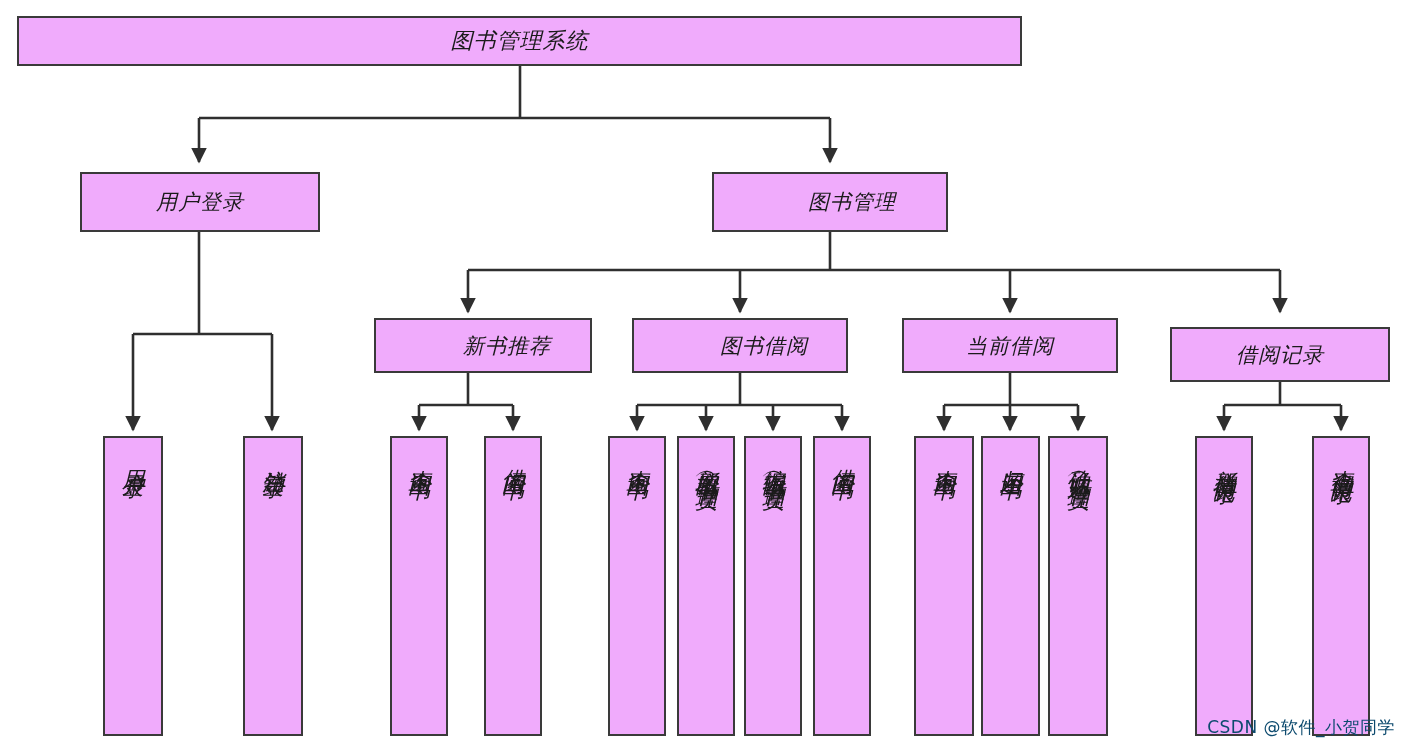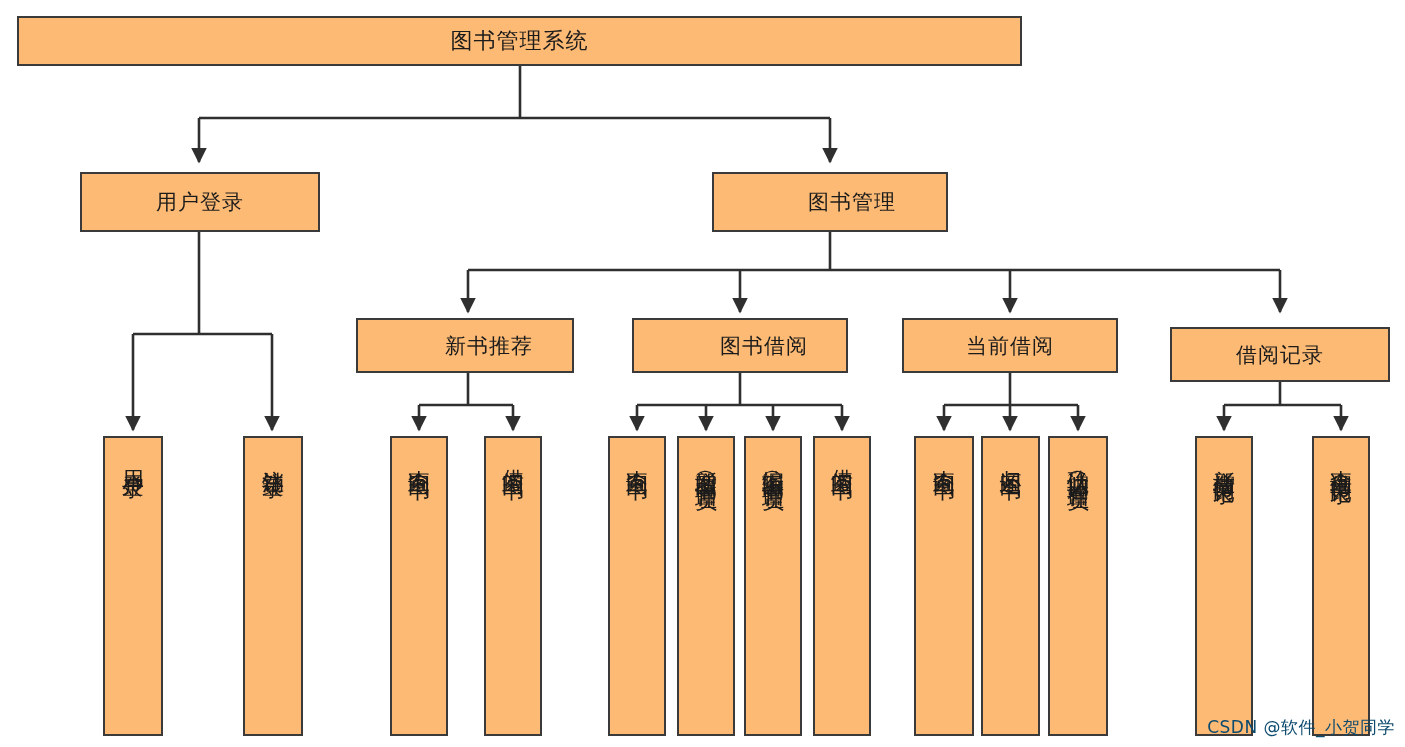--- a/index.html
+++ b/index.html
@@ -22,27 +22,28 @@
     position: absolute;
     left: 0;
     top: 0;
     width: 1405px;
     height: 747px;
     pointer-events: none;
   }
   .node {
     position: absolute;
     box-sizing: border-box;
-    background: #fdba74;
+    background: #f0abfc;
     border: 2px solid #3a3a3a;
     display: flex;
     align-items: center;
     justify-content: center;
     color: #1b1b1b;
     z-index: 2;
+    font-style: italic;
   }
   .node .label {
     display: block;
     text-align: center;
     line-height: 1.12;
     letter-spacing: 0.5px;
     white-space: pre-line;
   }
   
   .node.horiz .label {
@@ -138,21 +139,21 @@
   </div>
 
   <div class="node horiz" style="left:80px; top:172px; width:240px; height:60px;">
     <span class="label">用户登录</span>
   </div>
 
   <div class="node horiz" style="left:712px; top:172px; width:236px; height:60px;padding-left:44px;">
     <span class="label">图书管理</span>
   </div>
 
-  <div class="node horiz" style="left:356px; top:318px; width:218px; height:55px;padding-left:48px;">
+  <div class="node horiz" style="left:374px; top:318px; width:218px; height:55px;padding-left:48px;">
     <span class="label">新书推荐</span>
   </div>
 
   <div class="node horiz" style="left:632px; top:318px; width:216px; height:55px;padding-left:48px;">
     <span class="label">图书借阅</span>
   </div>
 
   <div class="node horiz" style="left:902px; top:318px; width:216px; height:55px;">
     <span class="label">当前借阅</span>
   </div>

